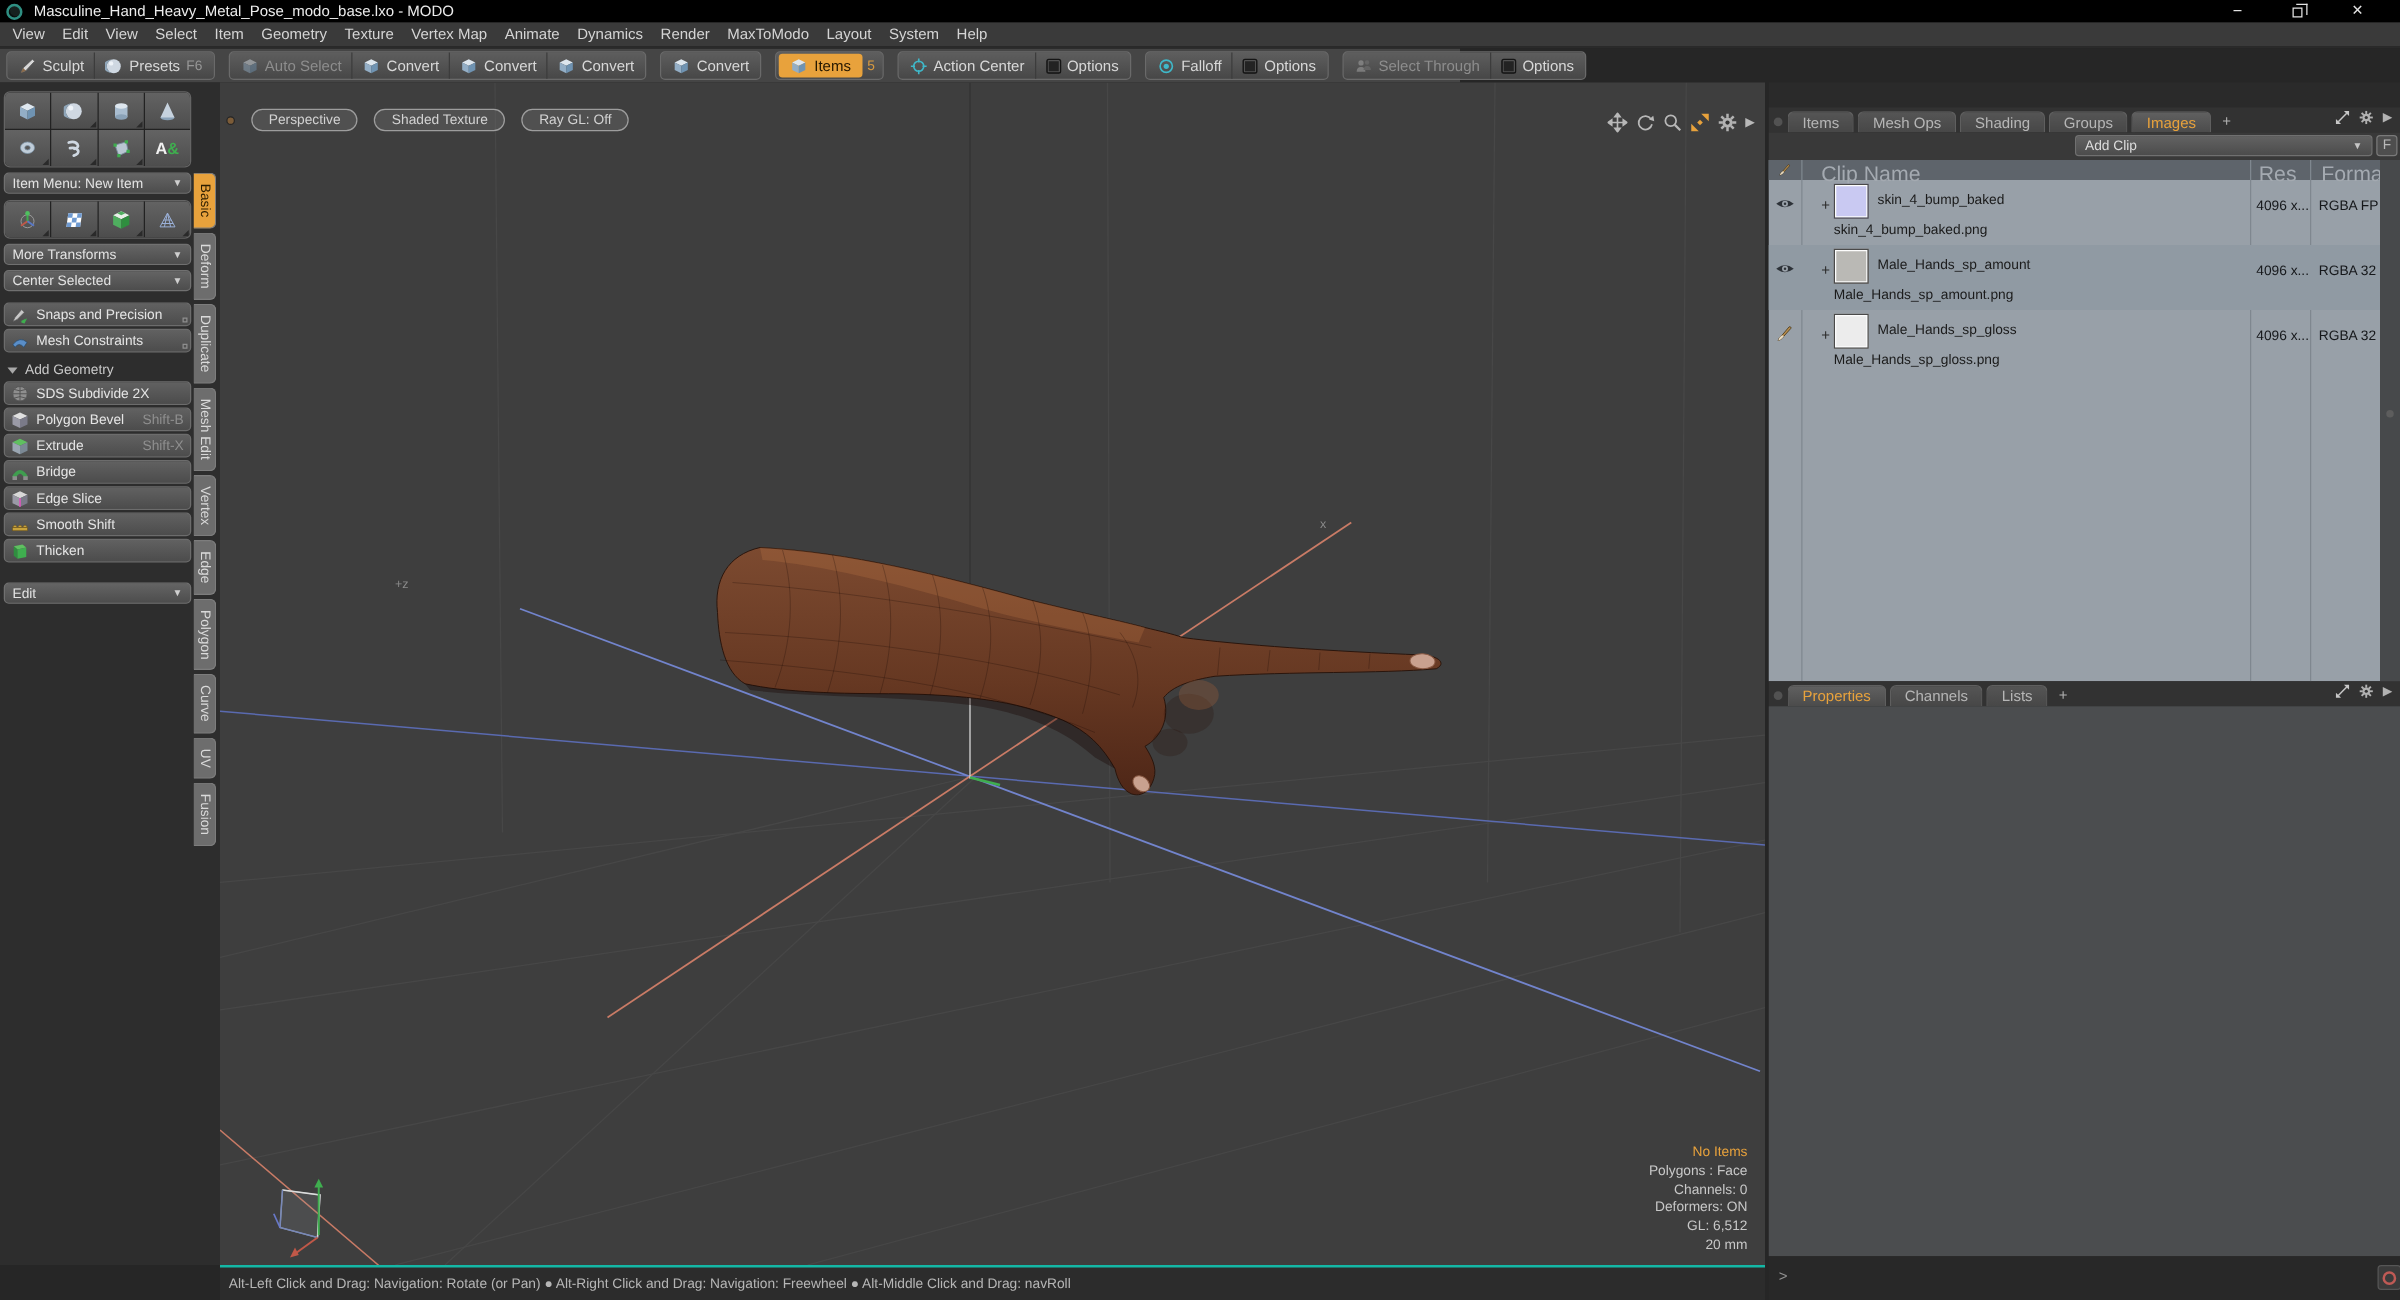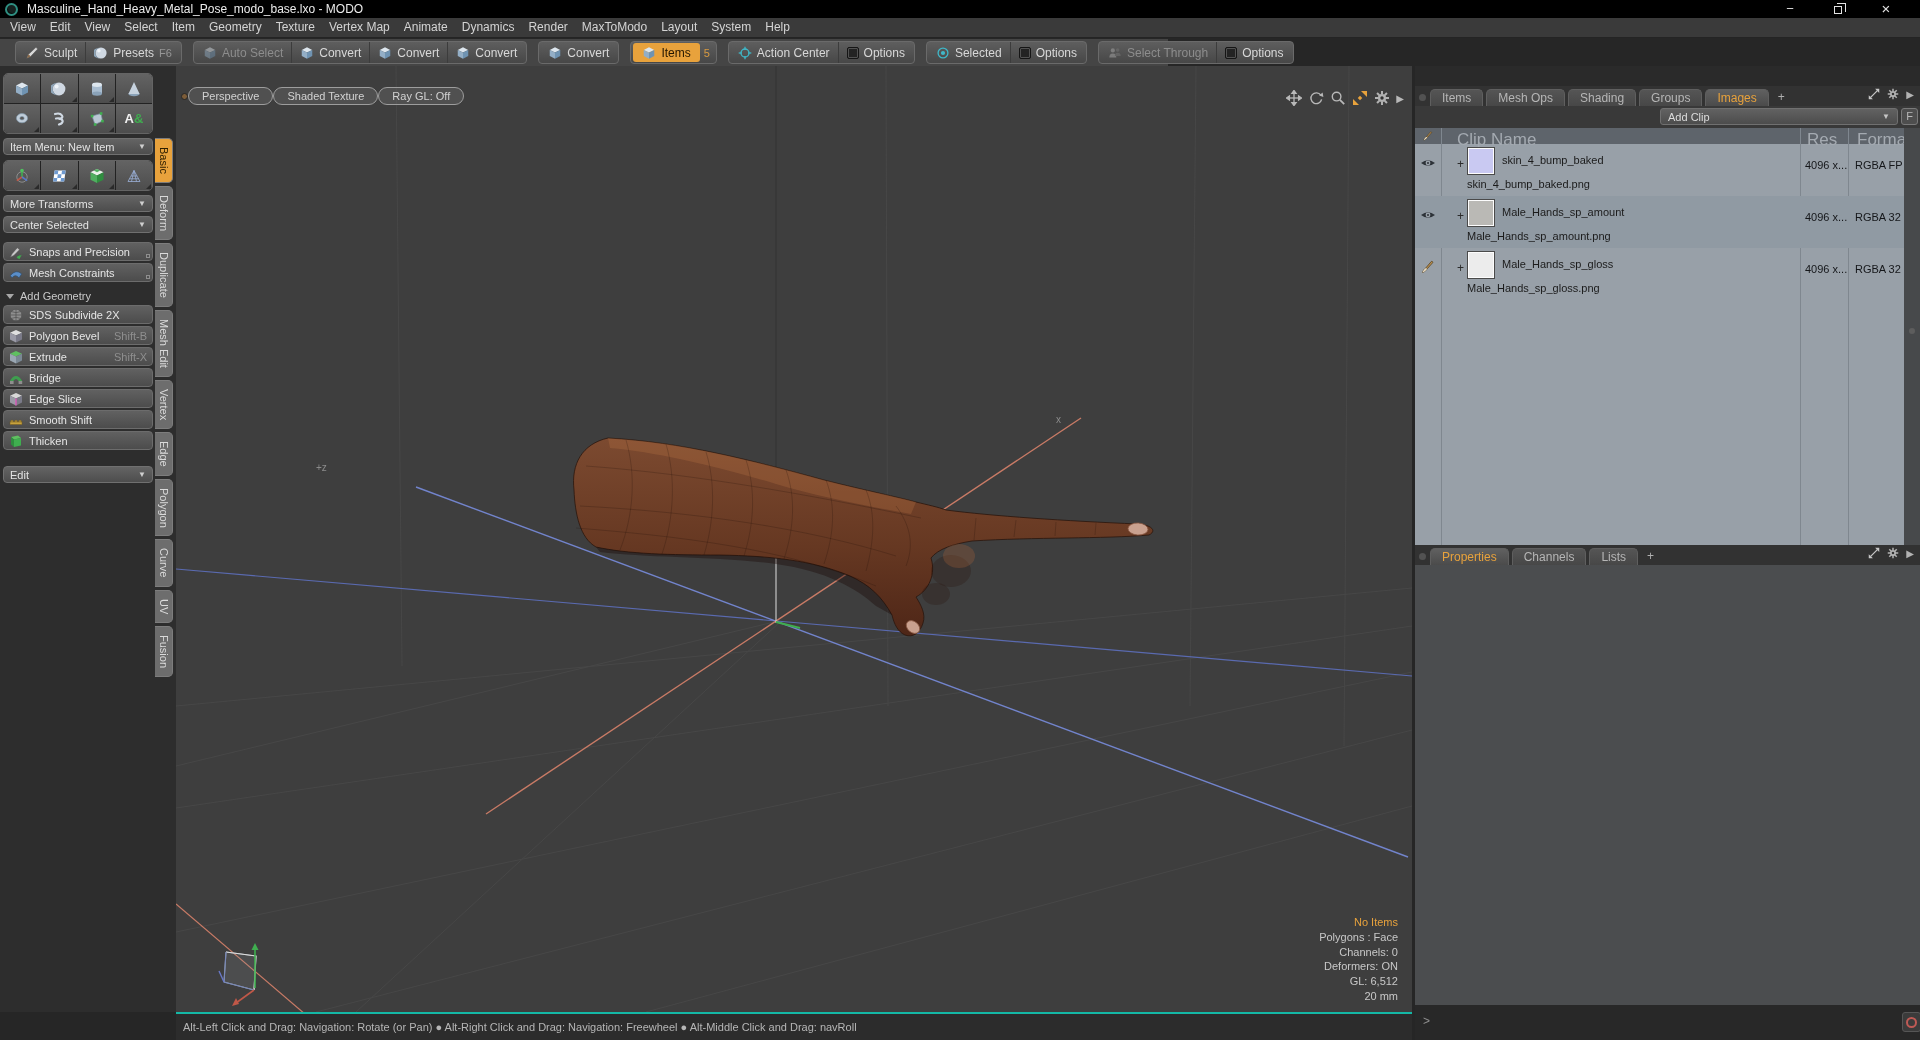--- a/index.html
+++ b/index.html
@@ -19,21 +19,21 @@
             border:1px solid #e3e3e3;border-left:none;border-bottom:none}
 
   
   .menubar{position:absolute;left:0;top:18px;width:1920px;height:20px;background:#3a3a3a;
            border-bottom:1px solid #242424;display:flex;align-items:center;padding-left:3px;font-size:12px;color:#d4d4d4}
   .menu-item{padding:0 7px;height:20px;line-height:19px;white-space:nowrap}
 
   
   .toolbar{position:absolute;left:0;top:39px;width:1920px;height:27px;background:#262626}
   .toolbar-strip{position:absolute;left:0;top:0;width:1168px;height:27px;background:#454545;
-                 display:flex;align-items:center;padding-left:15px}
+                 display:flex;align-items:center;padding-left:5px}
   .tgroup{display:flex;align-items:center;height:23px;background:linear-gradient(#5e5e5e,#474747);
           border:1px solid #6a6a6a;border-radius:4px;margin-right:11px;padding:0 1px}
   .tbtn{display:flex;align-items:center;gap:5px;padding:0 8px;font-size:12px;color:#d8d8d8;height:21px;white-space:nowrap}
   .tbtn + .tbtn{border-left:1px solid #3c3c3c}
   .tbtn.disabled{color:#8d8d8d}
   .key{color:#979797;font-size:11px}
   .tbtn-items{display:flex;align-items:center;gap:5px;background:#e8a23c;border-radius:3px;
               color:#241700;height:19px;padding:0 9px;font-size:12px;margin:0 1px}
   .items-key{color:#d89a40;font-size:11px;padding:0 5px 0 3px}
   .chk{display:inline-block;width:12px;height:12px;background:#232323;border:1px solid #151515;
@@ -62,21 +62,21 @@
   .text-tool .amp{color:#3fae4f}
 
   
   .vtabs{position:absolute;left:155px;top:72px;width:21px}
   .vtab{writing-mode:vertical-rl;background:#6d6d6d;color:#dadada;font-size:11px;padding:8px 2px;width:18px;
         text-align:center;border-radius:0 5px 5px 0;border:1px solid #7d7d7d;border-left:none;margin-bottom:3px;white-space:nowrap}
   .vtab.selected{background:#e8a23c;color:#2b1d00}
 
   
   .viewport{position:absolute;left:176px;top:66px;width:1236px;height:946px;background:#3e3e3e;overflow:hidden}
-  .vp-header{position:absolute;left:0;top:20px;height:20px;display:flex;align-items:center;padding-left:5px}
+  .vp-header{position:absolute;left:0;top:20px;height:20px;display:flex;align-items:center;gap:13px;padding-left:5px}
   .vp-dot{width:7px;height:7px;border-radius:50%;background:#7c5c38;border:1px solid #262626}
   .vp-btn{height:18px;line-height:16px;padding:0 13px;border:1px solid #9d9d9d;border-radius:9px;
           background:rgba(115,115,115,0.35);color:#d2d2d2;font-size:11px;white-space:nowrap}
   .vp-icons{position:absolute;right:8px;top:24px;display:flex;gap:6px;align-items:center;color:#b8b8b8;font-size:11px}
   .vp-status{position:absolute;right:14px;top:849px;text-align:right;font-size:11px;line-height:14.8px;color:#c8c8c8}
   .vp-status .hl{color:#e8a23c}
   .axis-label{position:absolute;font-size:10px;color:#8b8b8b}
 
   
   .bottombar{position:absolute;left:176px;top:1012px;width:1236px;height:28px;background:#2c2c2c;
@@ -418,21 +418,21 @@
         <div class="tbtn">
           <span class="chk"></span>
           <span>Options</span>
         </div>
       </div>
       <div class="tgroup">
         <div class="tbtn">
           <svg class="ic14" viewBox="0 0 16 16">
               <use href="#i-falloff"></use>
             </svg>
-          <span>Selected</span>
+          <span>Falloff</span>
         </div>
         <div class="tbtn">
           <span class="chk"></span>
           <span>Options</span>
         </div>
       </div>
       <div class="tgroup">
         <div class="tbtn disabled">
           <svg class="ic14" viewBox="0 0 16 16" style="opacity:.5">
               <use href="#i-people"></use>

